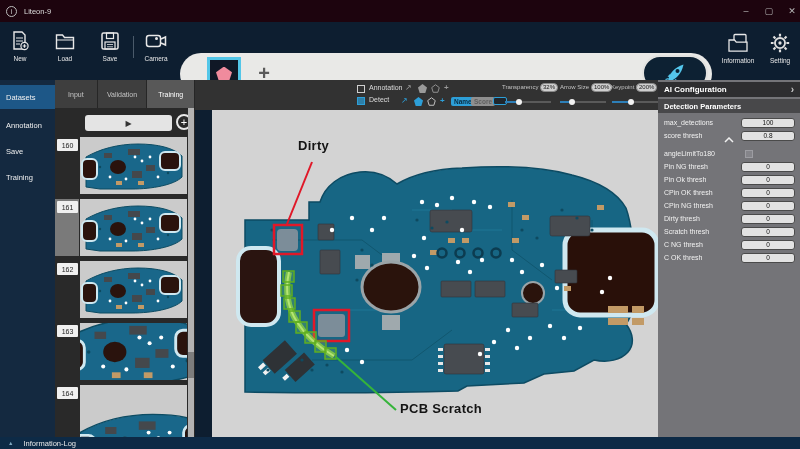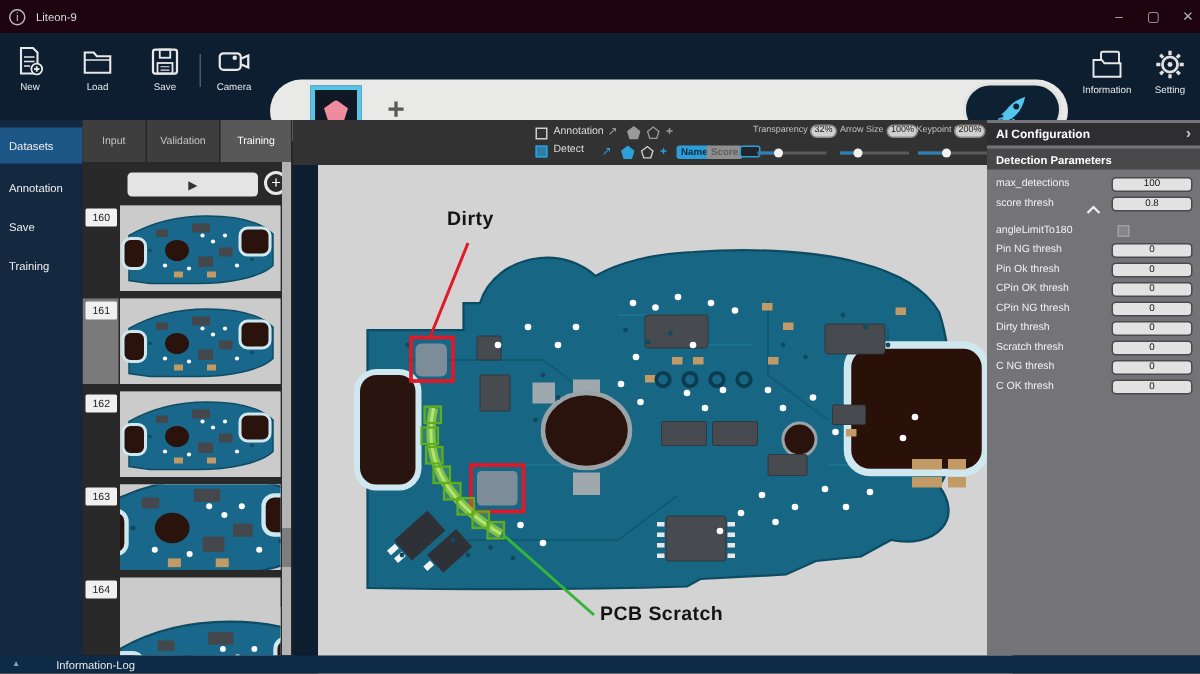--- a/index.html
+++ b/index.html
@@ -83,21 +83,21 @@
     padding:0 5px 0 6px;}
   .r-row .lbl{color:#f2f2f2;font-size:7px;white-space:nowrap;}
   .r-input{width:54px;height:10px;font-size:6.5px;text-align:center;background:#e2e2e2;border:1px solid #4a4a4a;
     border-radius:3px;color:#111;padding:0;}
   .r-check{width:8px;height:8px;background:#85858a;border:1px solid #9d9da2;margin-right:42px;}
   #collapse-up{left:0;top:55px;width:142px;height:10px;display:flex;align-items:center;justify-content:center;}
 
   
   #statusbar{left:0;top:437px;width:800px;height:12px;background:#0d2a46;display:flex;align-items:center;color:#e8e8e8;}
   #statusbar .tri{font-size:5.5px;color:#7fa8c0;margin-left:8px;}
-  #statusbar .lbl{font-size:7.5px;margin-left:24px;}
+  #statusbar .lbl{font-size:7.5px;margin-left:10px;}
 </style>
 </head>
 <body>
 
 <div id="app">
 
   <svg width="0" height="0" style="position:absolute">
     <symbol id="pcbThumb" viewBox="0 0 107 57">
       <rect width="107" height="57" fill="#cbcbcb"></rect>
       <path d="M6 50 L6 20 C20 12 38 7 58 7 C78 7 94 11 102 19 L102 40 C94 48 72 52 52 52 L20 52 Z" fill="#19678a" stroke="#0d4c63"></path>

